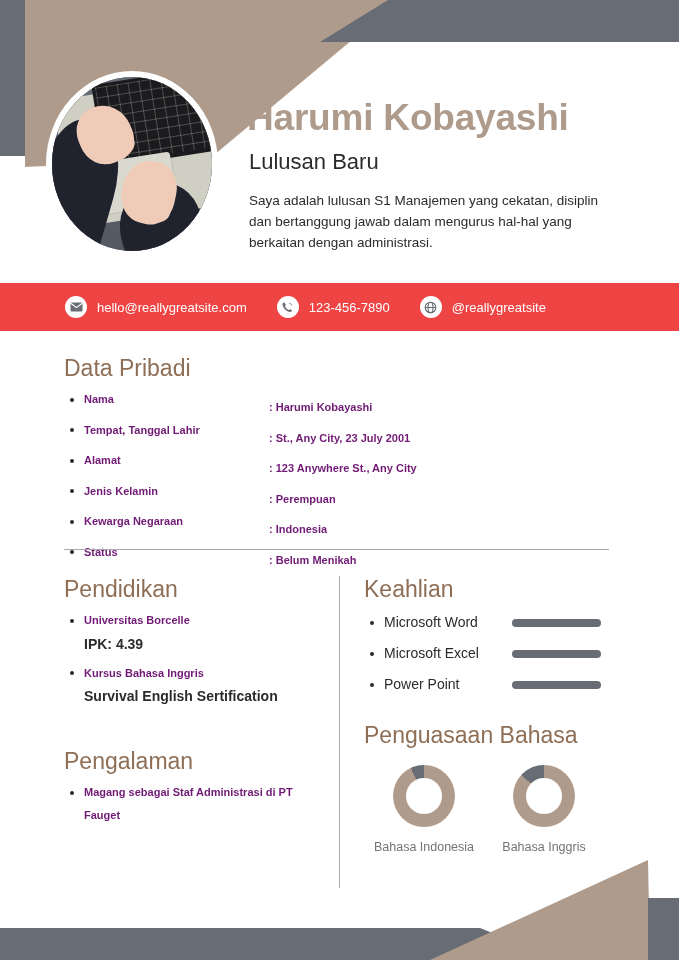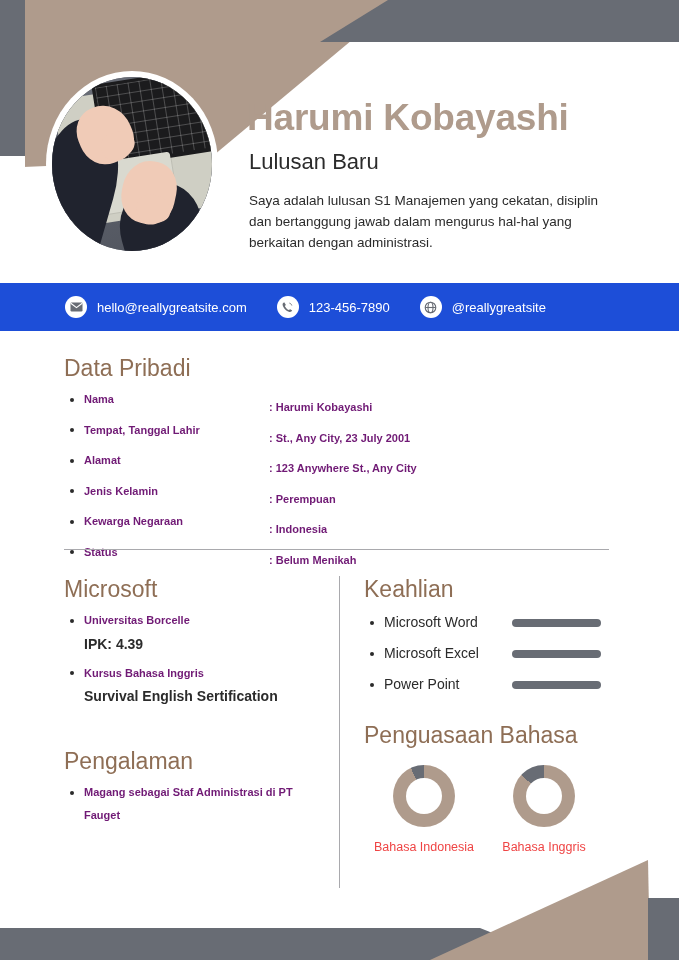--- a/index.html
+++ b/index.html
@@ -198,21 +198,21 @@
     font-size: 13.5px;
     line-height: 21px;
     color: #2b2b2b;
   }
 
   
   .contact-bar {
     position: absolute;
     left: 0; top: 283px;
     width: 679px; height: 48px;
-    background: #1d4ed8;
+    background: #ef4444;
     display: flex;
     align-items: center;
     padding-left: 65px;
     box-sizing: border-box;
   }
   .contact-item {
     display: flex;
     align-items: center;
     margin-right: 30px;
   }
@@ -343,21 +343,21 @@
   .lang-item {
     width: 120px;
     text-align: center;
   }
   .donut {
     width: 62px; height: 62px;
     margin: 0 auto;
   }
   .lang-label {
     font-size: 12.5px;
-    color: #ef4444;
+    color: #737373;
     margin-top: 13px;
     white-space: nowrap;
   }
 </style>
 </head>
 <body>
 
 <div class="page">
 
   <div class="shape shape-left-gray"></div>
@@ -460,21 +460,21 @@
         </div>
       </li>
     </ul>
   </div>
 
   <div class="hrule"></div>
   <div class="vrule"></div>
 
   <div class="col-left">
     <div>
-      <h2 class="section-title">Microsoft</h2>
+      <h2 class="section-title">Pendidikan</h2>
       <ul class="bullets">
         <li>Universitas Borcelle</li>
       </ul>
       <div class="sub-bold">IPK: 4.39</div>
       <ul class="bullets">
         <li>Kursus Bahasa Inggris</li>
       </ul>
       <div class="sub-bold">Survival English Sertification</div>
     </div>
 

